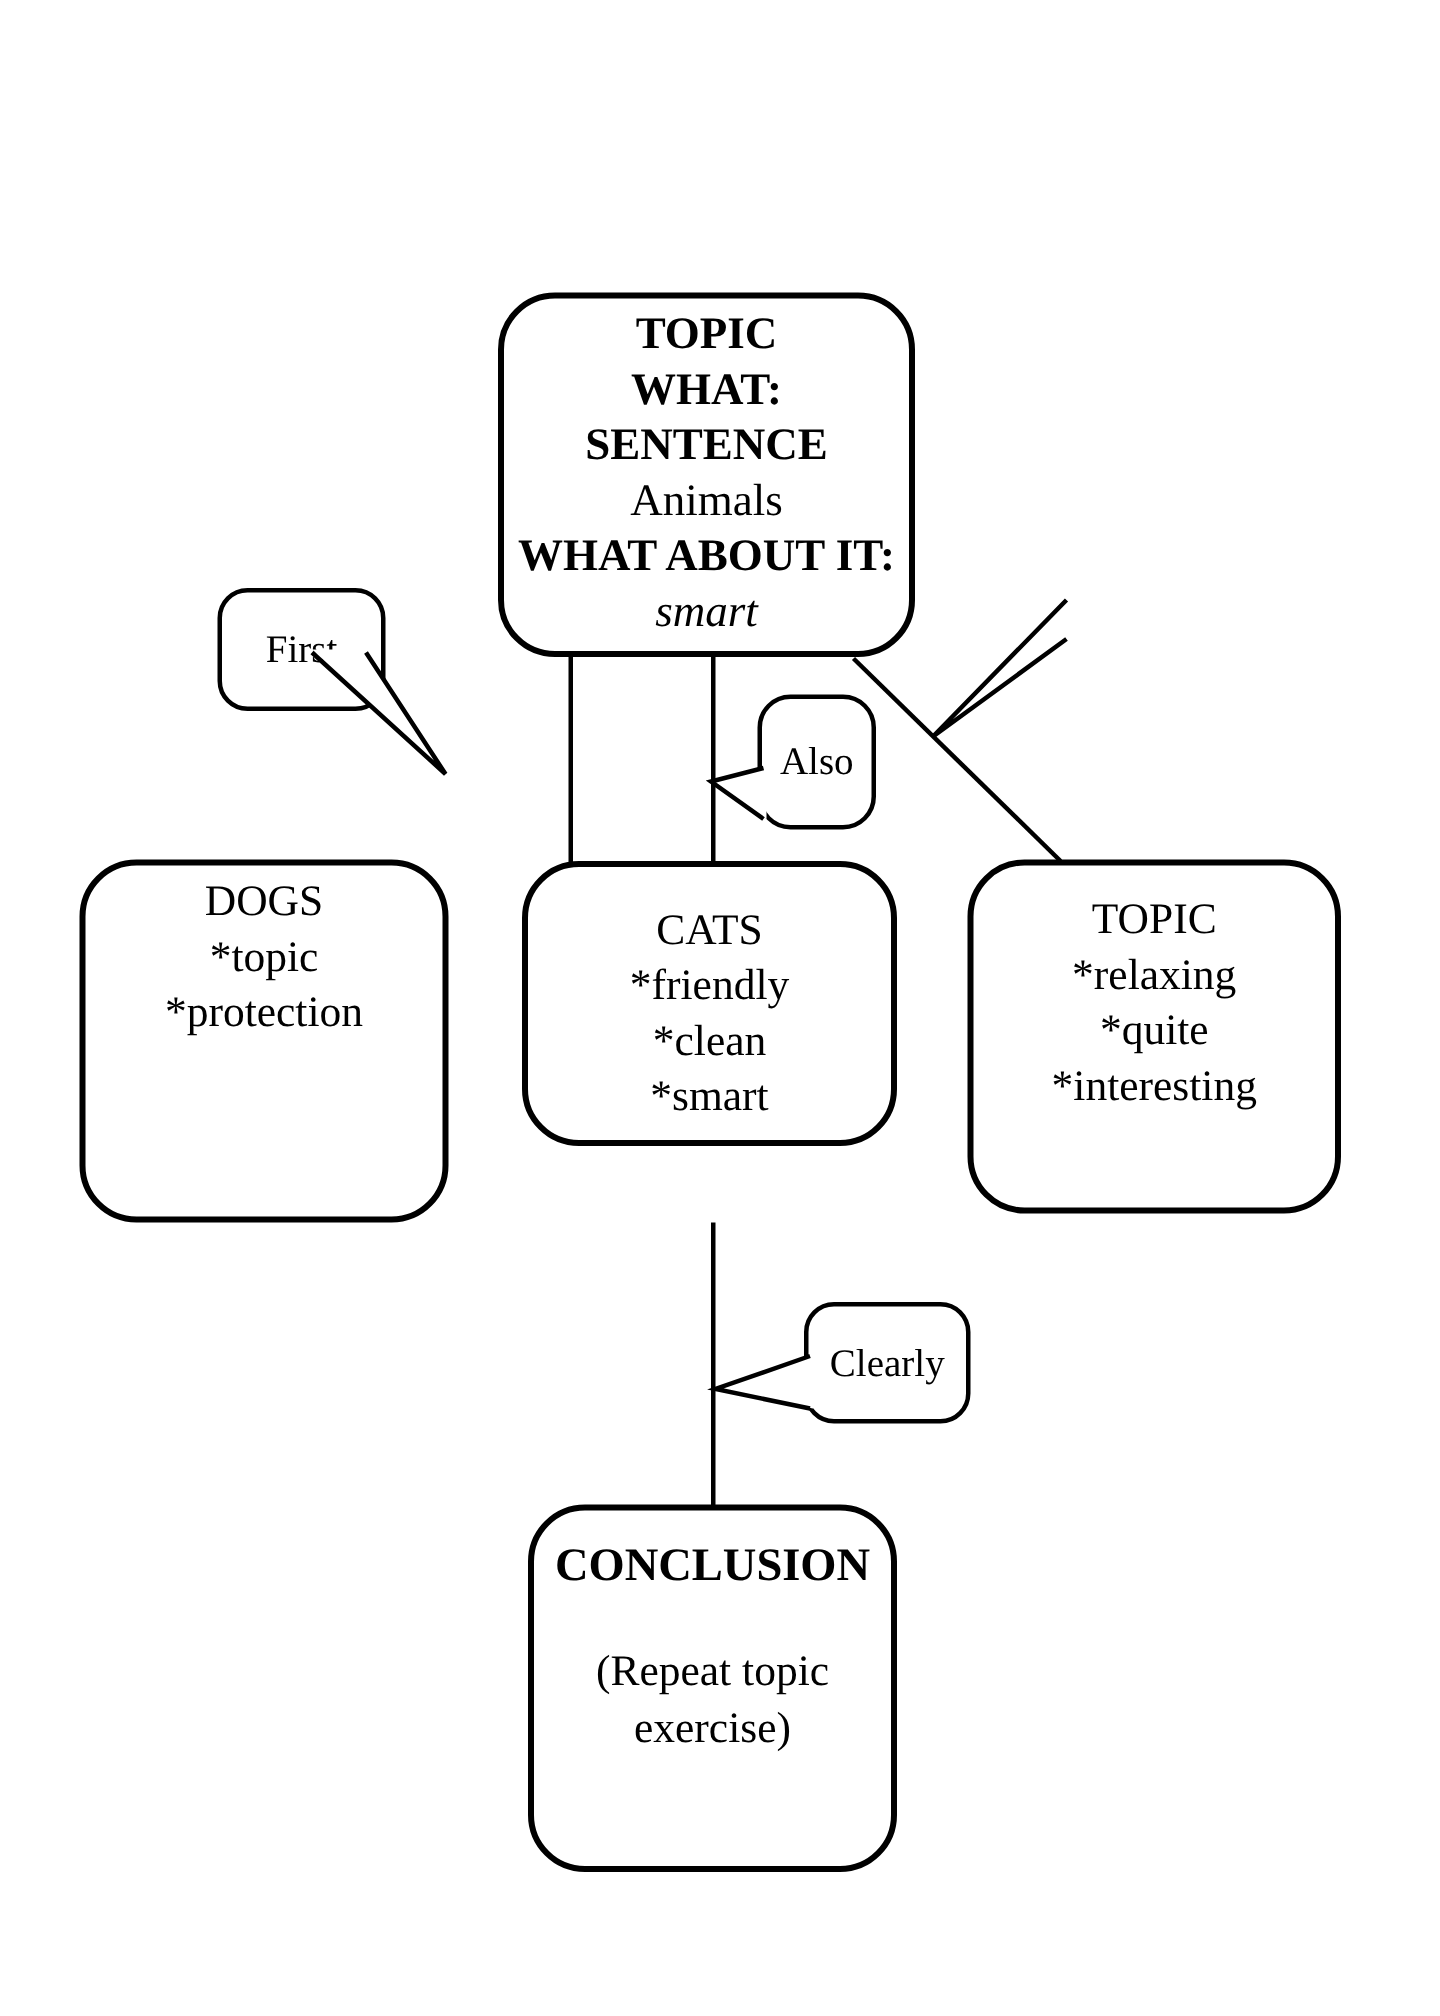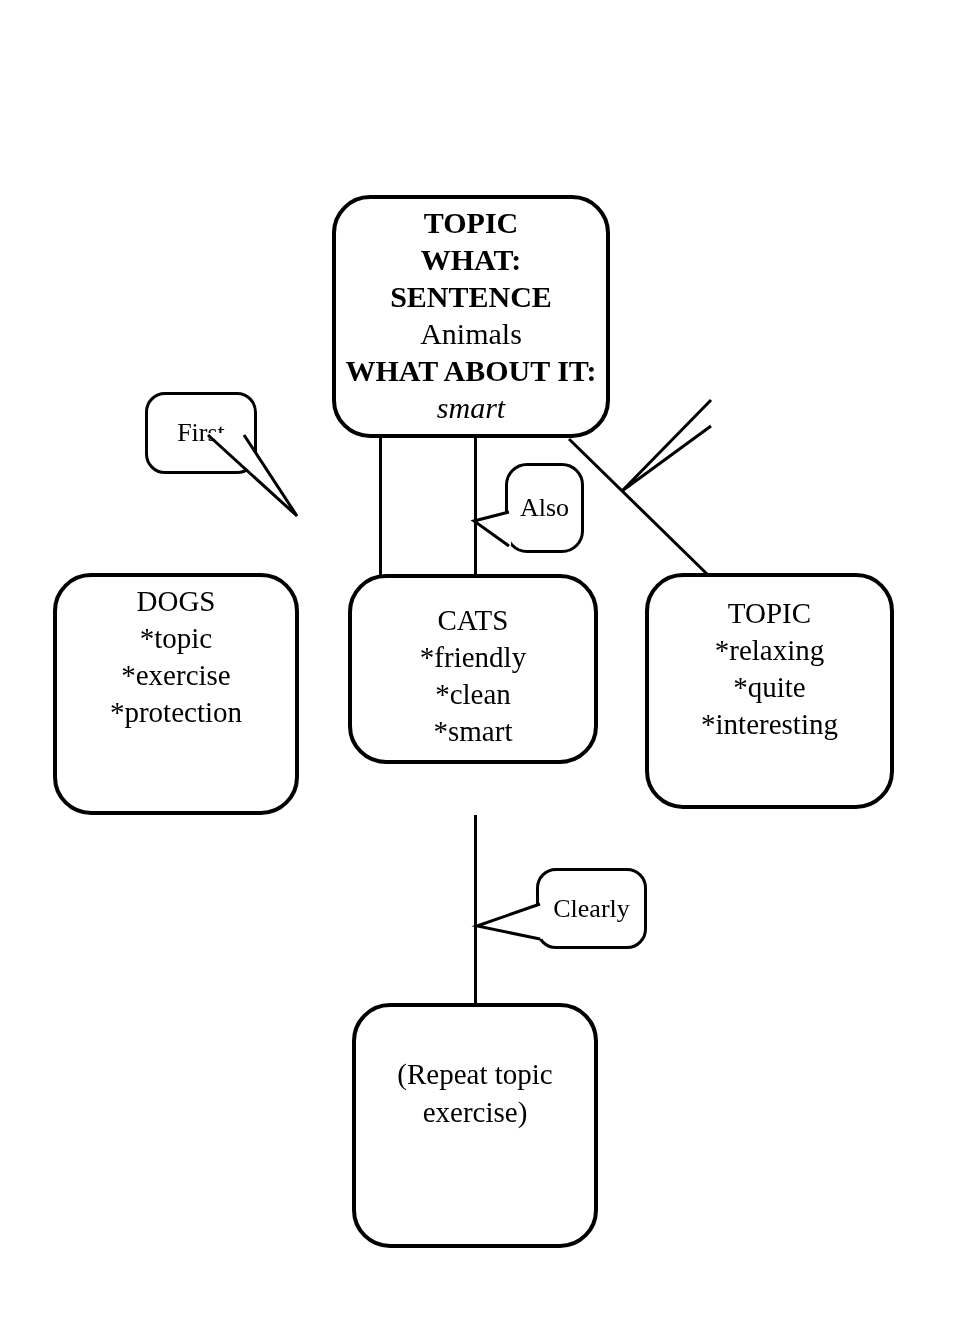--- a/index.html
+++ b/index.html
@@ -80,39 +80,39 @@
     <div class="tline bold">WHAT:</div>
     <div class="tline bold">SENTENCE</div>
     <div class="tline">Animals</div>
     <div class="tline bold">WHAT ABOUT IT:</div>
     <div class="tline italic">smart</div>
   </div>
 
   <div class="box dogs-box">
     <div class="bline">DOGS</div>
     <div class="bline">*topic</div>
-    <div class="bline">*exercise</div>
     <div class="bline">*protection</div>
   </div>
 
   <div class="box cats-box">
     <div class="bline">CATS</div>
     <div class="bline">*friendly</div>
     <div class="bline">*clean</div>
     <div class="bline">*smart</div>
   </div>
 
   <div class="box fish-box">
     <div class="bline">TOPIC</div>
     <div class="bline">*relaxing</div>
     <div class="bline">*quite</div>
     <div class="bline">*interesting</div>
   </div>
 
   <div class="box concl-box">
+    <div class="concl-title">CONCLUSION</div>
     <div class="concl-gap"></div>
     <div class="concl-line">(Repeat topic</div>
     <div class="concl-line">exercise)</div>
   </div>
 
   <div class="bubble bubble-first">
     <span>First</span>
   </div>
   <div class="bubble bubble-also">
     <span>Also</span>

